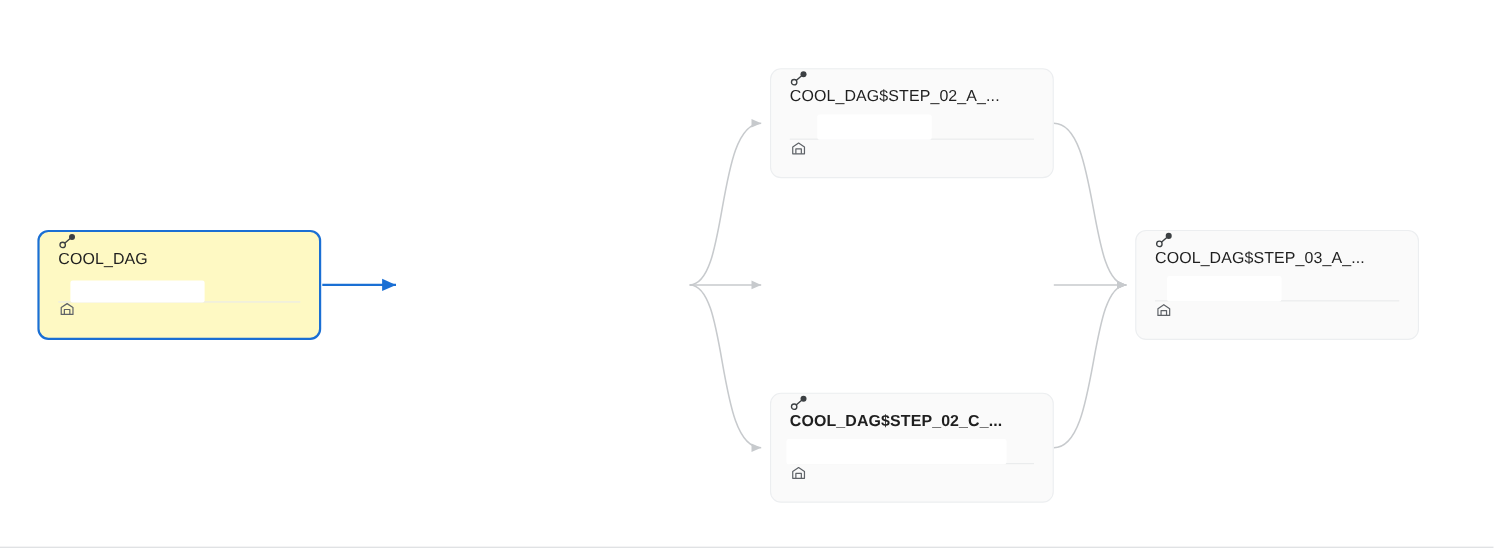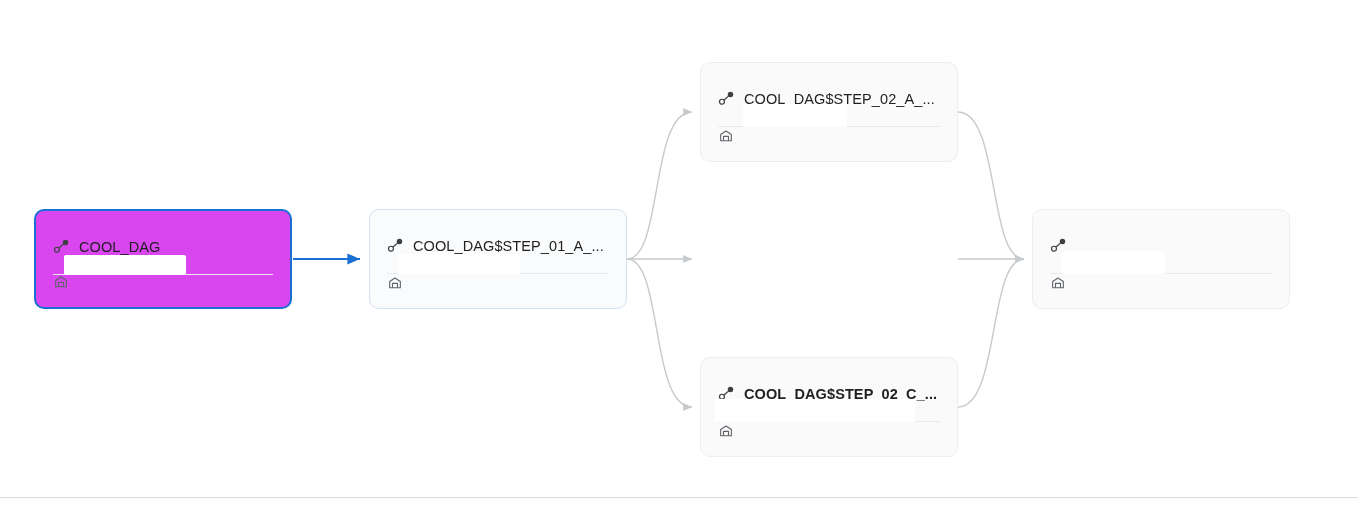--- a/index.html
+++ b/index.html
@@ -36,37 +36,38 @@
     box-sizing: border-box;
     width: 258px;
     height: 100px;
     border-radius: 10px;
     background: #ffffff;
     border: 1px solid #e3e5e8;
     overflow: hidden;
   }
   .node.sel {
     border: 2px solid #1a6fd4;
-    background: #d946ef;
+    background: #fef9c3;
   }
   .node.near {
     border: 1px solid #d3e0f2;
     background: #fafbfc;
   }
   .node.plain {
     border: 1px solid #eceef0;
     background: #fafafa;
   }
 
   .node-head {
     display: flex;
-    align-items: flex-end;
+    align-items: flex-start;
     height: 44px;
     padding: 0 0 0 17px;
     box-sizing: border-box;
+    flex-direction: column;
   }
   .node-title {
     font-size: 14.5px;
     color: #1f1f1f;
     letter-spacing: 0.1px;
     white-space: nowrap;
     overflow: hidden;
   }
   .ico {
     display: inline-flex;
@@ -162,42 +163,20 @@
     <div class="node-foot">
       <span class="ico foot-ico">
         <svg viewBox="0 0 18 18" width="16" height="16">
           <path d="M3 7.4 L9 3.4 L15 7.4 L15 14.4 L3 14.4 Z" fill="none" stroke="#5f6368" stroke-width="1.25" stroke-linejoin="round"></path>
           <path d="M6.2 14.4 L6.2 9.4 L11.8 9.4 L11.8 14.4" fill="none" stroke="#5f6368" stroke-width="1.25" stroke-linejoin="round"></path>
         </svg>
       </span>
     </div>
   </div>
 
-  <div class="node near" style="left:369px; top:209px;">
-    <div class="node-head">
-      <span class="ico node-ico">
-        <svg viewBox="0 0 18 18" width="17" height="17">
-          <circle cx="4.2" cy="12.4" r="2.6" fill="none" stroke="#3c4043" stroke-width="1.3"></circle>
-          <line x1="6.4" x2="11.4" y1="10.6" y2="6.2" stroke="#3c4043" stroke-width="1.3"></line>
-          <circle cx="13.2" cy="4.7" r="2.9" fill="#3c4043"></circle>
-        </svg>
-      </span>
-      <span class="node-title">COOL_DAG$STEP_01_A_...</span>
-    </div>
-    <div class="divider"></div>
-    <div class="redaction" style="left:28px; top:44px; width:122px; height:20px;"></div>
-    <div class="node-foot">
-      <span class="ico foot-ico">
-        <svg viewBox="0 0 18 18" width="16" height="16">
-          <path d="M3 7.4 L9 3.4 L15 7.4 L15 14.4 L3 14.4 Z" fill="none" stroke="#5f6368" stroke-width="1.25" stroke-linejoin="round"></path>
-          <path d="M6.2 14.4 L6.2 9.4 L11.8 9.4 L11.8 14.4" fill="none" stroke="#5f6368" stroke-width="1.25" stroke-linejoin="round"></path>
-        </svg>
-      </span>
-    </div>
-  </div>
 
   <div class="node plain" style="left:700px; top:62px;">
     <div class="node-head">
       <span class="ico node-ico">
         <svg viewBox="0 0 18 18" width="17" height="17">
           <circle cx="4.2" cy="12.4" r="2.6" fill="none" stroke="#3c4043" stroke-width="1.3"></circle>
           <line x1="6.4" x2="11.4" y1="10.6" y2="6.2" stroke="#3c4043" stroke-width="1.3"></line>
           <circle cx="13.2" cy="4.7" r="2.9" fill="#3c4043"></circle>
         </svg>
       </span>
@@ -241,20 +220,21 @@
 
   <div class="node plain" style="left:1032px; top:209px;">
     <div class="node-head">
       <span class="ico node-ico">
         <svg viewBox="0 0 18 18" width="17" height="17">
           <circle cx="4.2" cy="12.4" r="2.6" fill="none" stroke="#3c4043" stroke-width="1.3"></circle>
           <line x1="6.4" x2="11.4" y1="10.6" y2="6.2" stroke="#3c4043" stroke-width="1.3"></line>
           <circle cx="13.2" cy="4.7" r="2.9" fill="#3c4043"></circle>
         </svg>
       </span>
+      <span class="node-title">COOL_DAG$STEP_03_A_...</span>
     </div>
     <div class="divider"></div>
     <div class="redaction" style="left:28px; top:41px; width:104px; height:23px;"></div>
     <div class="node-foot">
       <span class="ico foot-ico">
         <svg viewBox="0 0 18 18" width="16" height="16">
           <path d="M3 7.4 L9 3.4 L15 7.4 L15 14.4 L3 14.4 Z" fill="none" stroke="#5f6368" stroke-width="1.25" stroke-linejoin="round"></path>
           <path d="M6.2 14.4 L6.2 9.4 L11.8 9.4 L11.8 14.4" fill="none" stroke="#5f6368" stroke-width="1.25" stroke-linejoin="round"></path>
         </svg>
       </span>

